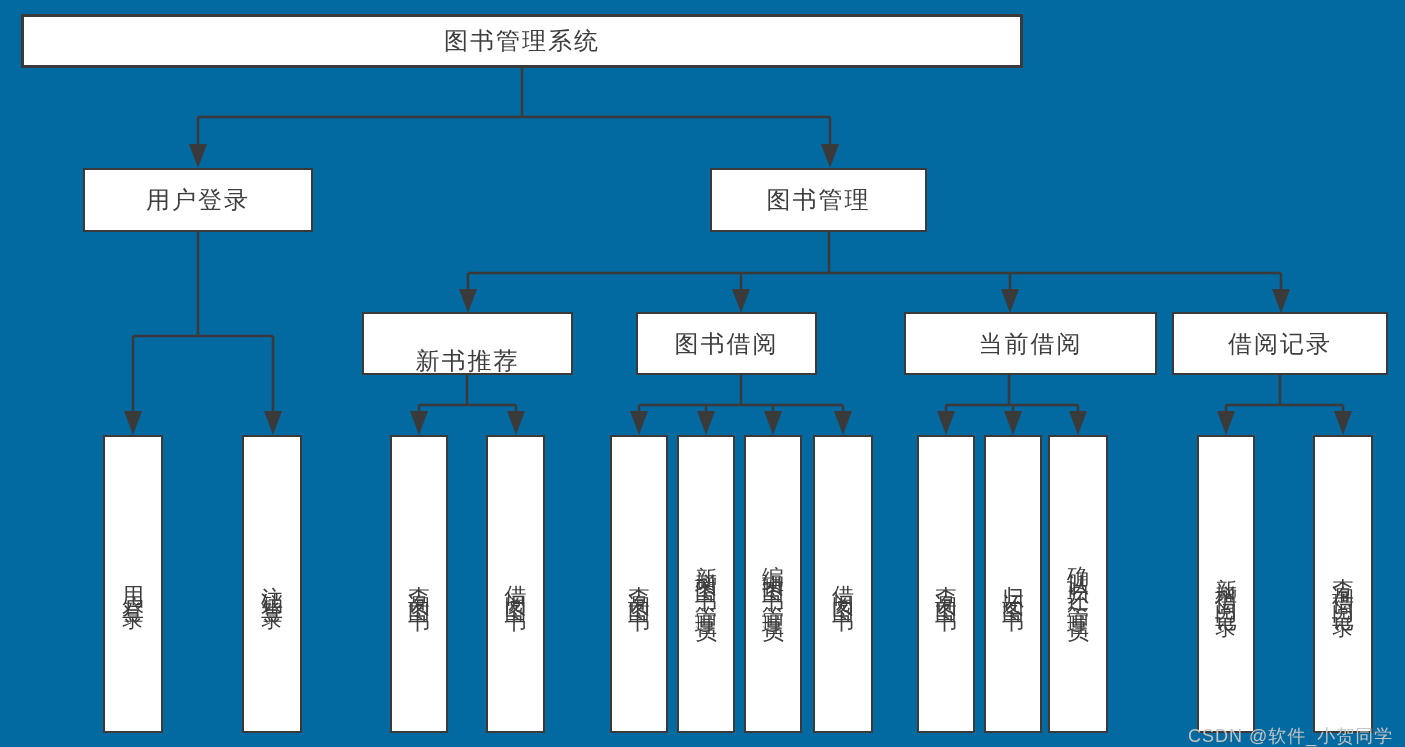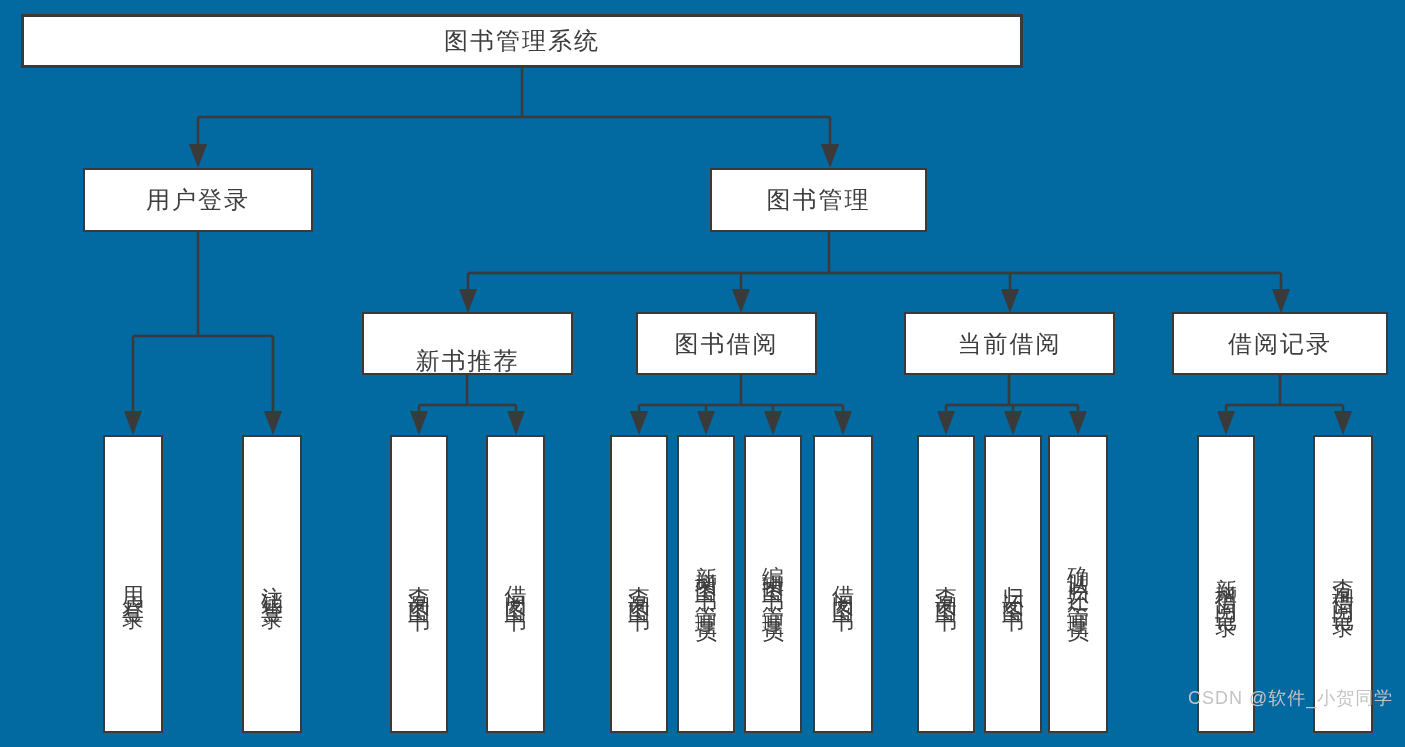--- a/index.html
+++ b/index.html
@@ -36,35 +36,35 @@
     letter-spacing: 2px;
     white-space: nowrap;
     line-height: 1;
   }
   .node.l2 { top: 168px; height: 64px; }
   .node.l2.a { left: 83px;  width: 230px; }
   .node.l2.b { left: 710px; width: 217px; }
   .node.l3 { top: 312px; height: 63px; }
   .node.l3.a { left: 362px;  width: 211px; align-items: flex-end; }
   .node.l3.b { left: 636px;  width: 181px; }
-  .node.l3.c { left: 904px;  width: 211px; }
+  .node.l3.c { left: 904px;  width: 253px; }
   .node.l3.d { left: 1172px; width: 216px; }
   .node.leaf { top: 435px; height: 298px; }
   .vtext {
     writing-mode: vertical-rl;
     text-orientation: mixed;
     font-size: 22px;
     letter-spacing: 8px;
     line-height: 1;
     white-space: nowrap;
   }
   .watermark {
     position: absolute;
     left: 1188px;
-    top: 686px;
+    top: 724px;
     font-size: 18px;
     letter-spacing: 1px;
     color: #c3c3c3;
     white-space: nowrap;
     z-index: 5;
   }
 </style>
 </head>
 <body>
 

